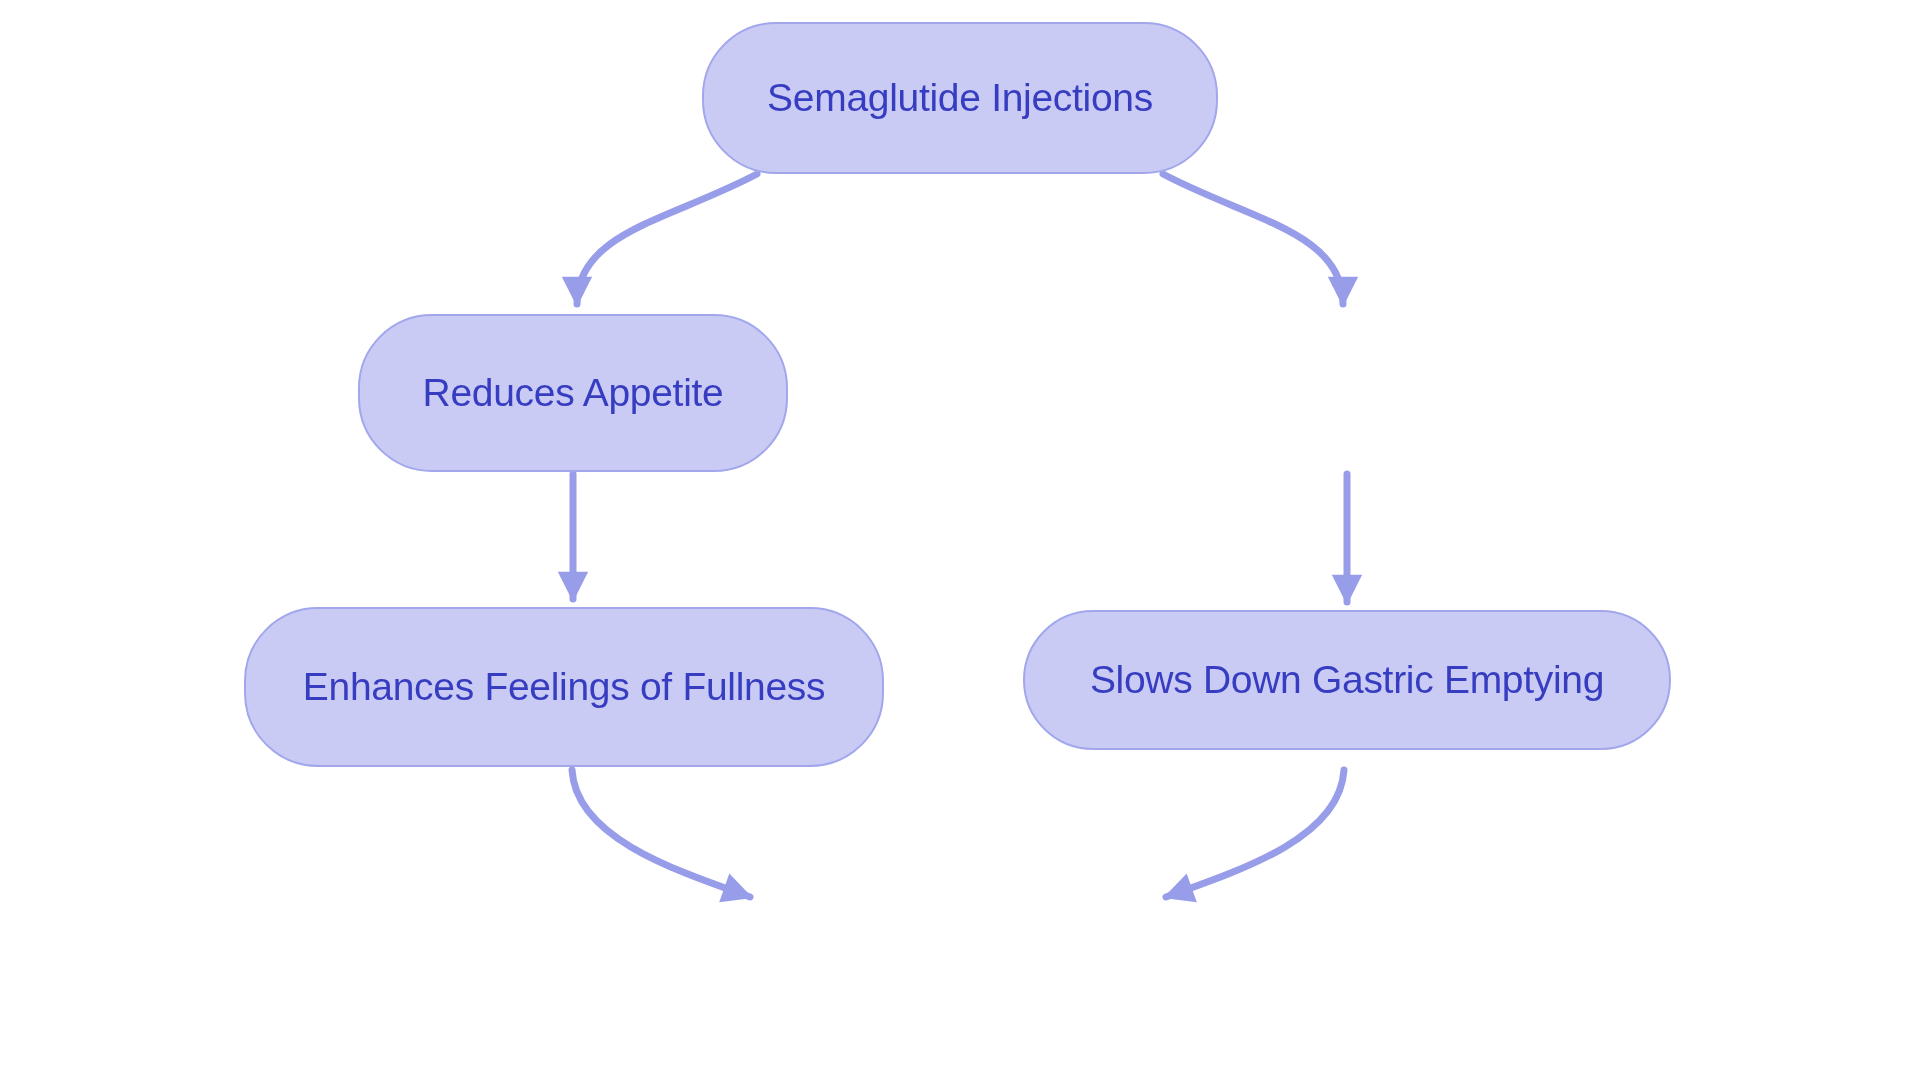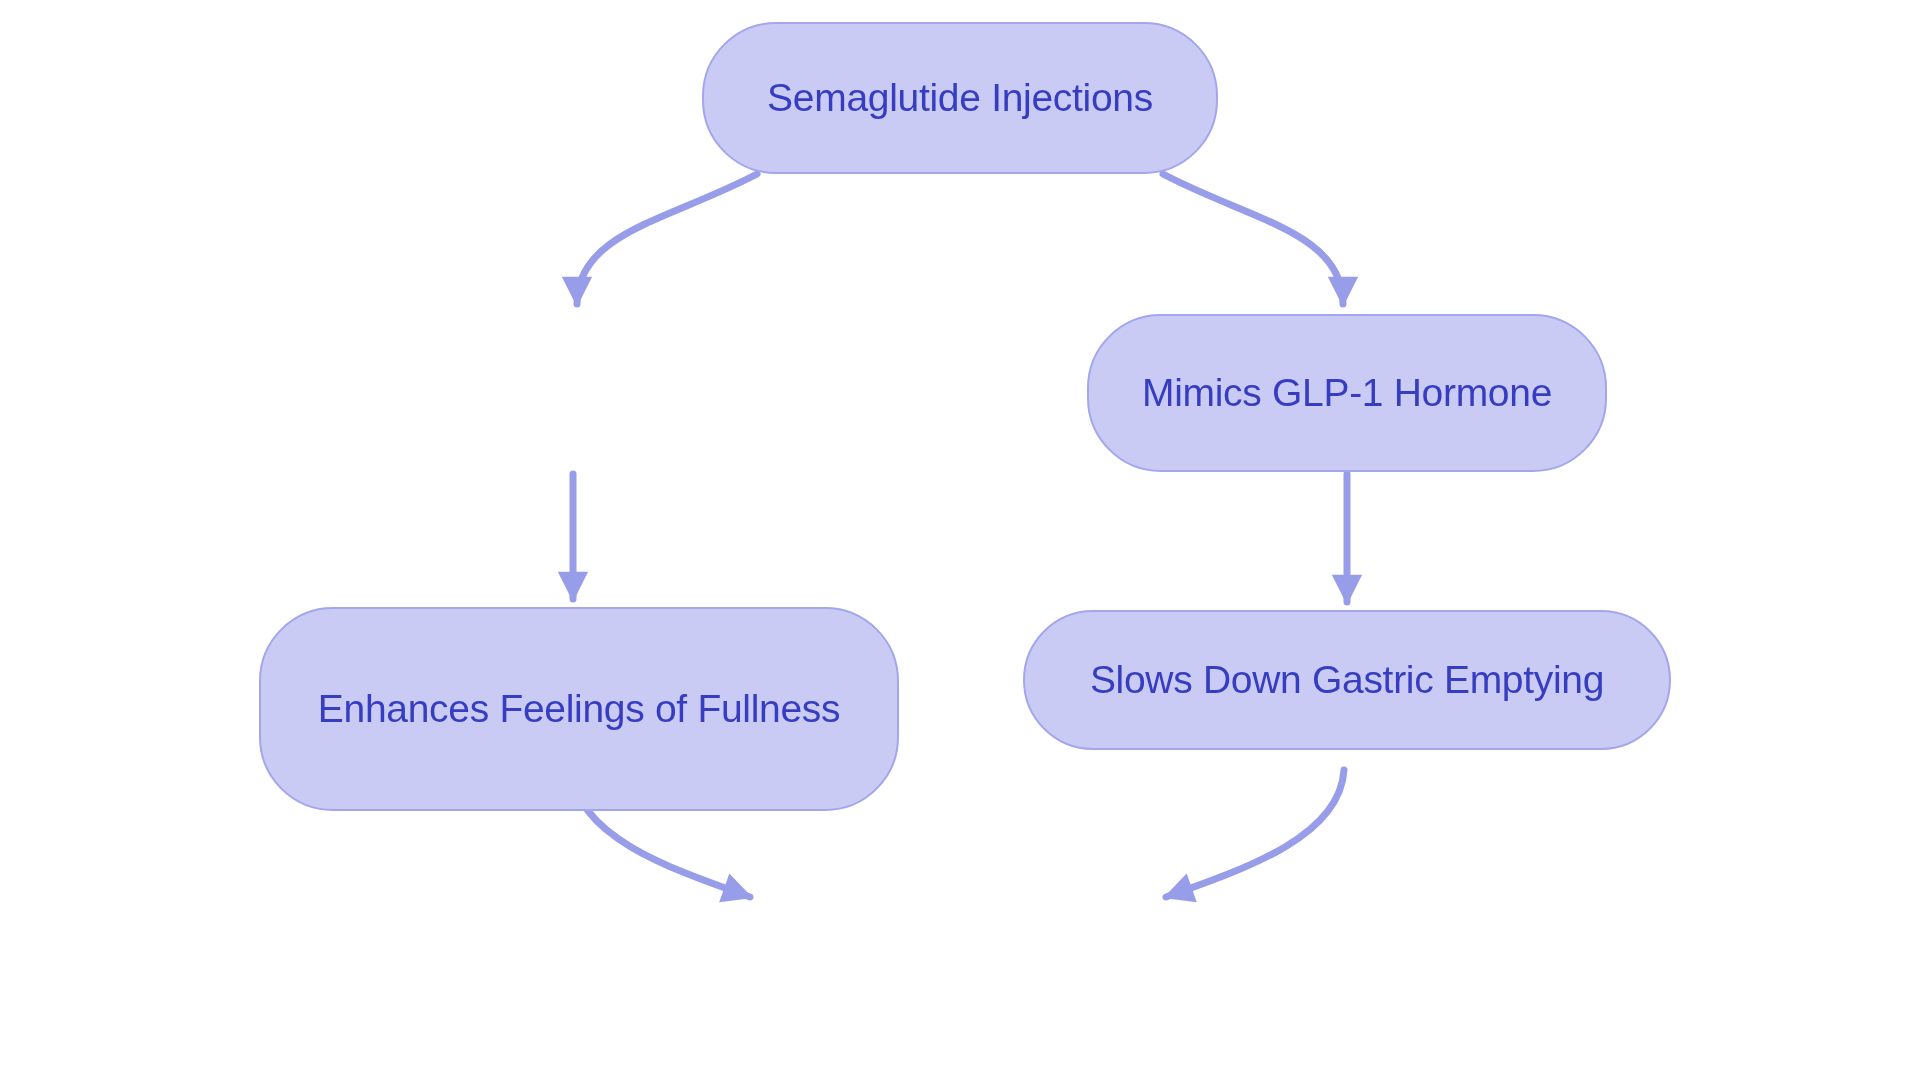--- a/index.html
+++ b/index.html
@@ -33,21 +33,21 @@
     color: #373dc0;
     font-size: 39px;
     letter-spacing: -0.3px;
     white-space: nowrap;
     box-sizing: border-box;
     text-align: center;
   }
   .node-semaglutide { left: 702px; top: 22px;  width: 516px; height: 152px; }
   .node-reduces     { left: 358px; top: 314px; width: 430px; height: 158px; }
   .node-mimics      { left: 1087px;top: 314px; width: 520px; height: 158px; }
-  .node-enhances    { left: 259px; top: 607px; width: 640px; height: 204px; }
+  .node-enhances    { left: 244px; top: 607px; width: 640px; height: 160px; }
   .node-slows       { left: 1023px;top: 610px; width: 648px; height: 140px; }
   .node-supports    { left: 710px; top: 901px; width: 500px; height: 160px; }
   .edge {
     fill: none;
     stroke: #979de9;
     stroke-width: 7;
     stroke-linecap: round;
   }
 </style>
 </head>
@@ -66,24 +66,24 @@
     <path class="edge" d="M 573 474 L 573 599" marker-end="url(#arrowhead)"></path>
     <path class="edge" d="M 1347 474 L 1347 602" marker-end="url(#arrowhead)"></path>
     <path class="edge" d="M 572 770 C 576 836, 668 868, 750 897" marker-end="url(#arrowhead)"></path>
     <path class="edge" d="M 1344 770 C 1340 836, 1248 868, 1166 897" marker-end="url(#arrowhead)"></path>
   </svg>
 
   <div class="node node-semaglutide">
     <span>Semaglutide Injections</span>
   </div>
 
+  <div class="node node-reduces">
+    <span>Reduces Appetite</span>
+  </div>
 
-  <div class="node node-mimics">
-    <span>Mimics GLP-1 Hormone</span>
-  </div>
 
   <div class="node node-enhances">
     <span>Enhances Feelings of Fullness</span>
   </div>
 
   <div class="node node-slows">
     <span>Slows Down Gastric Emptying</span>
   </div>
 
 

